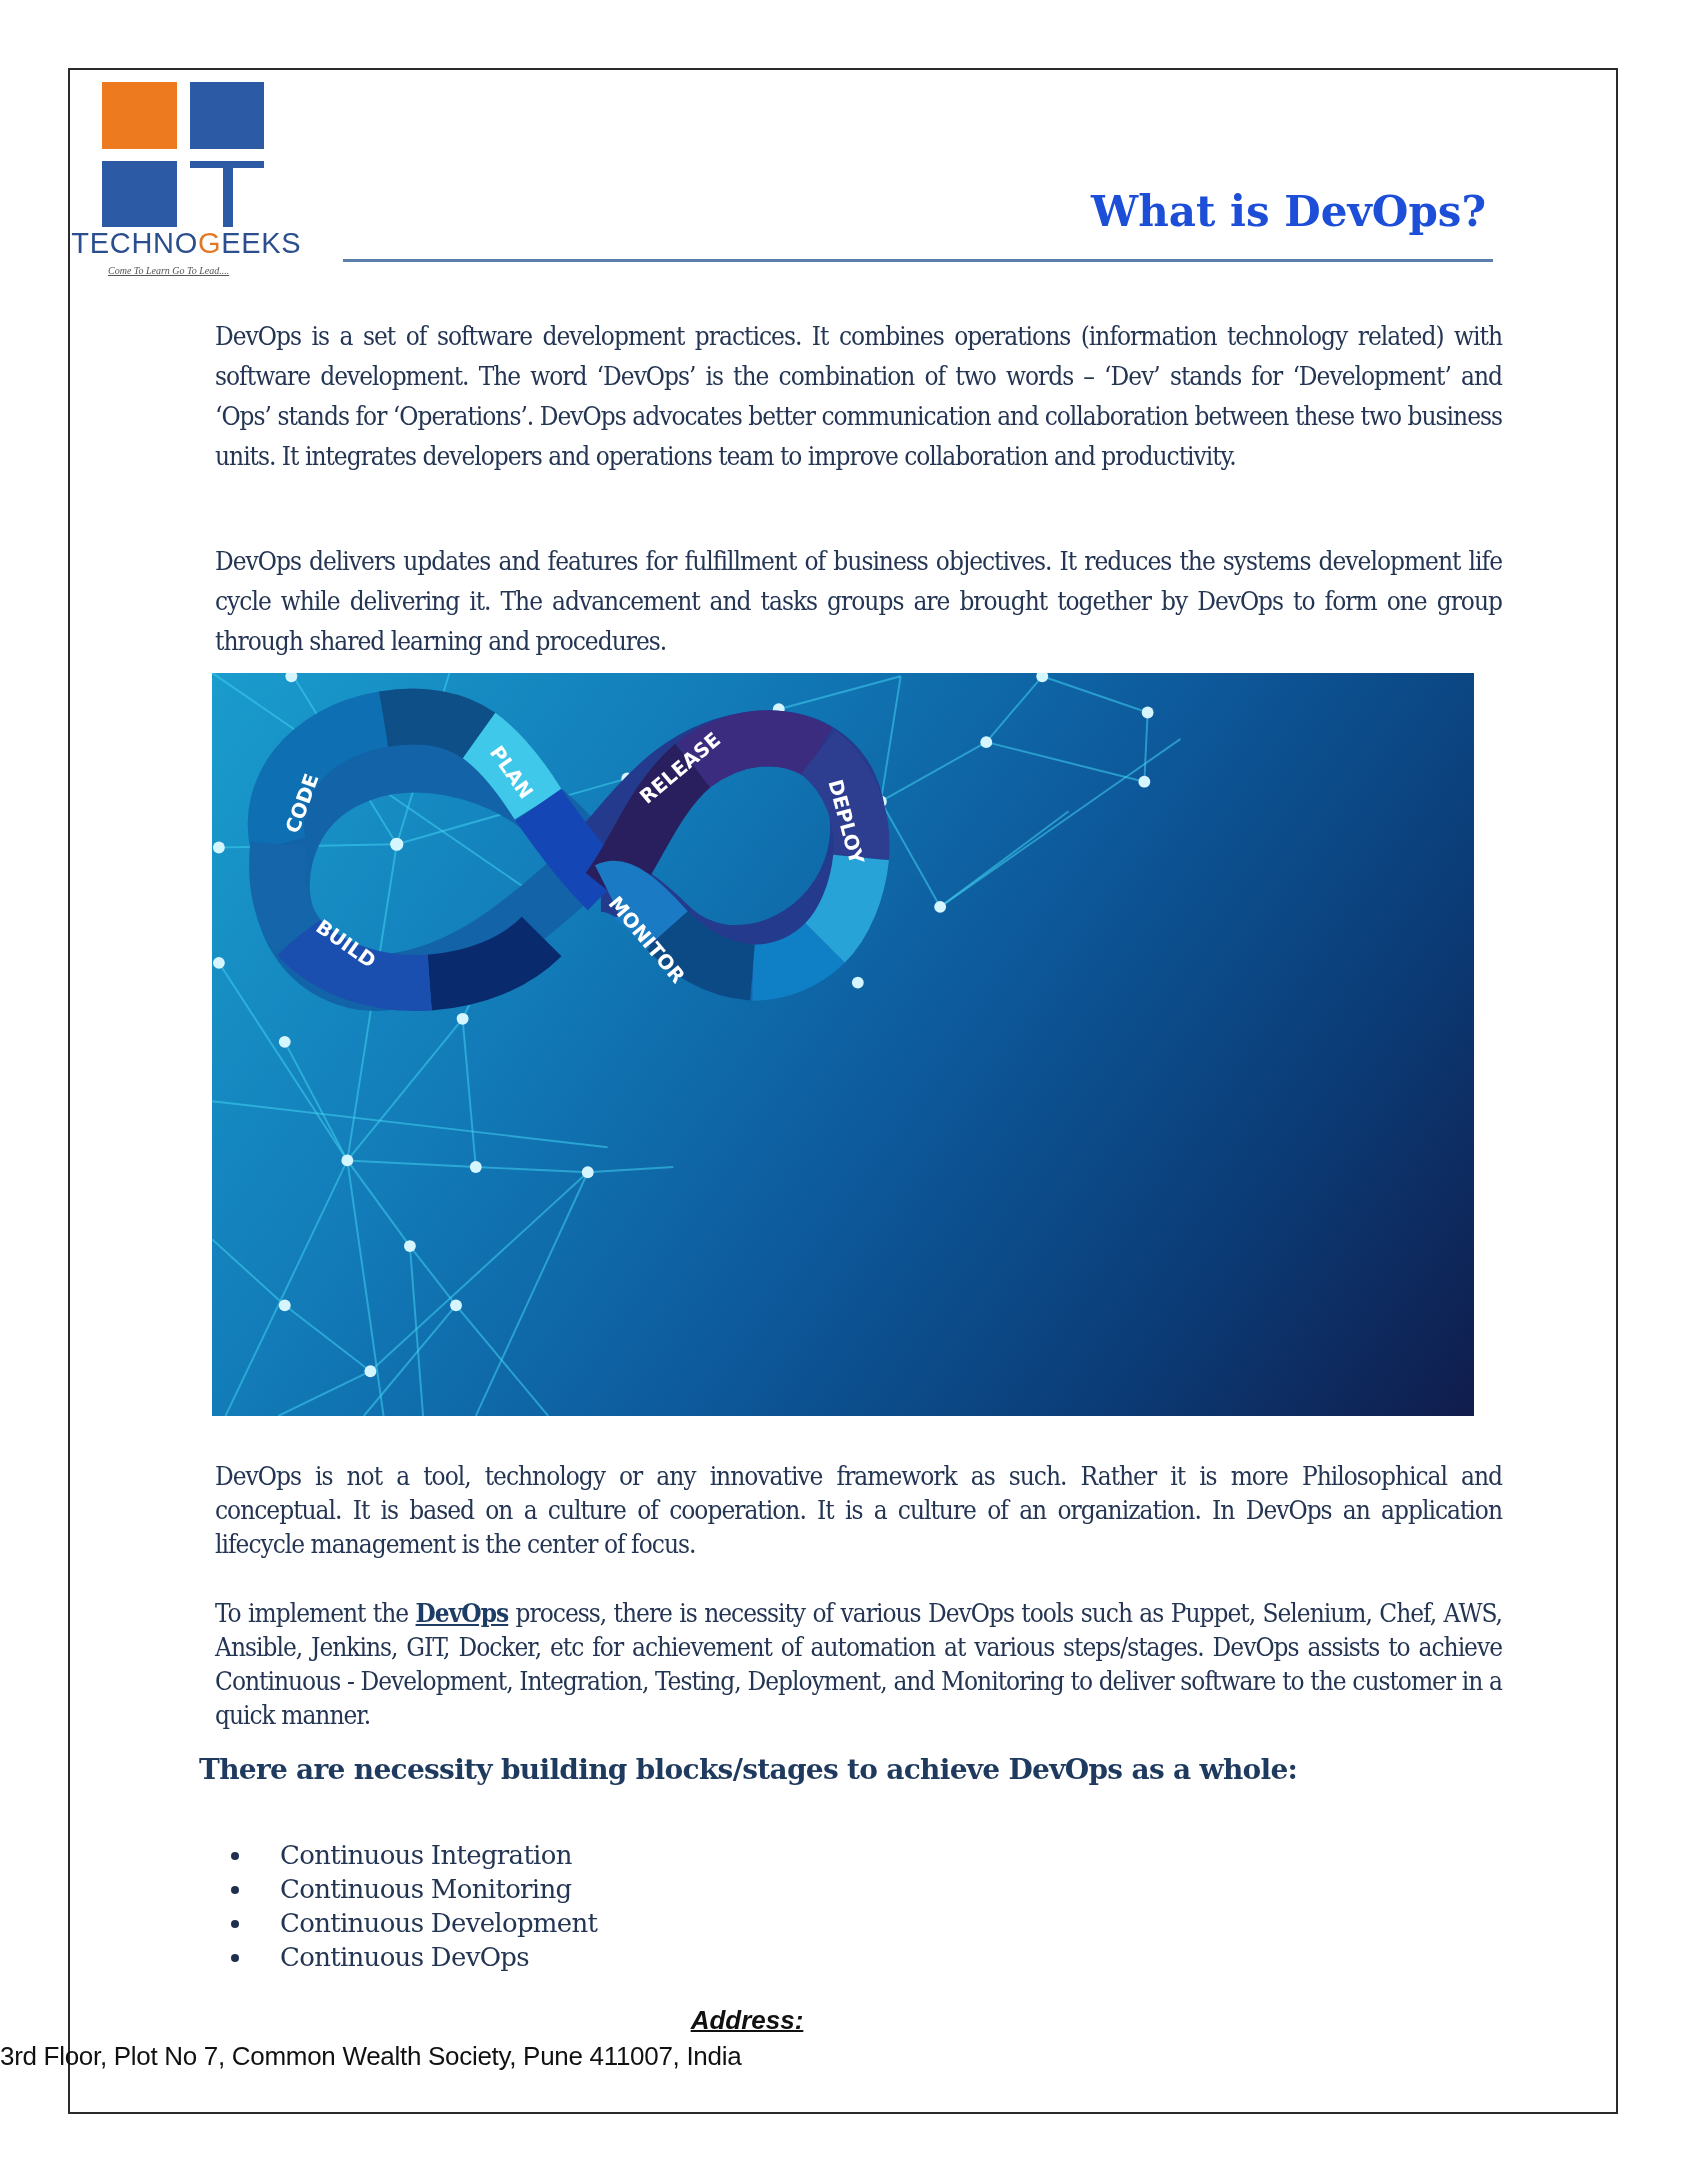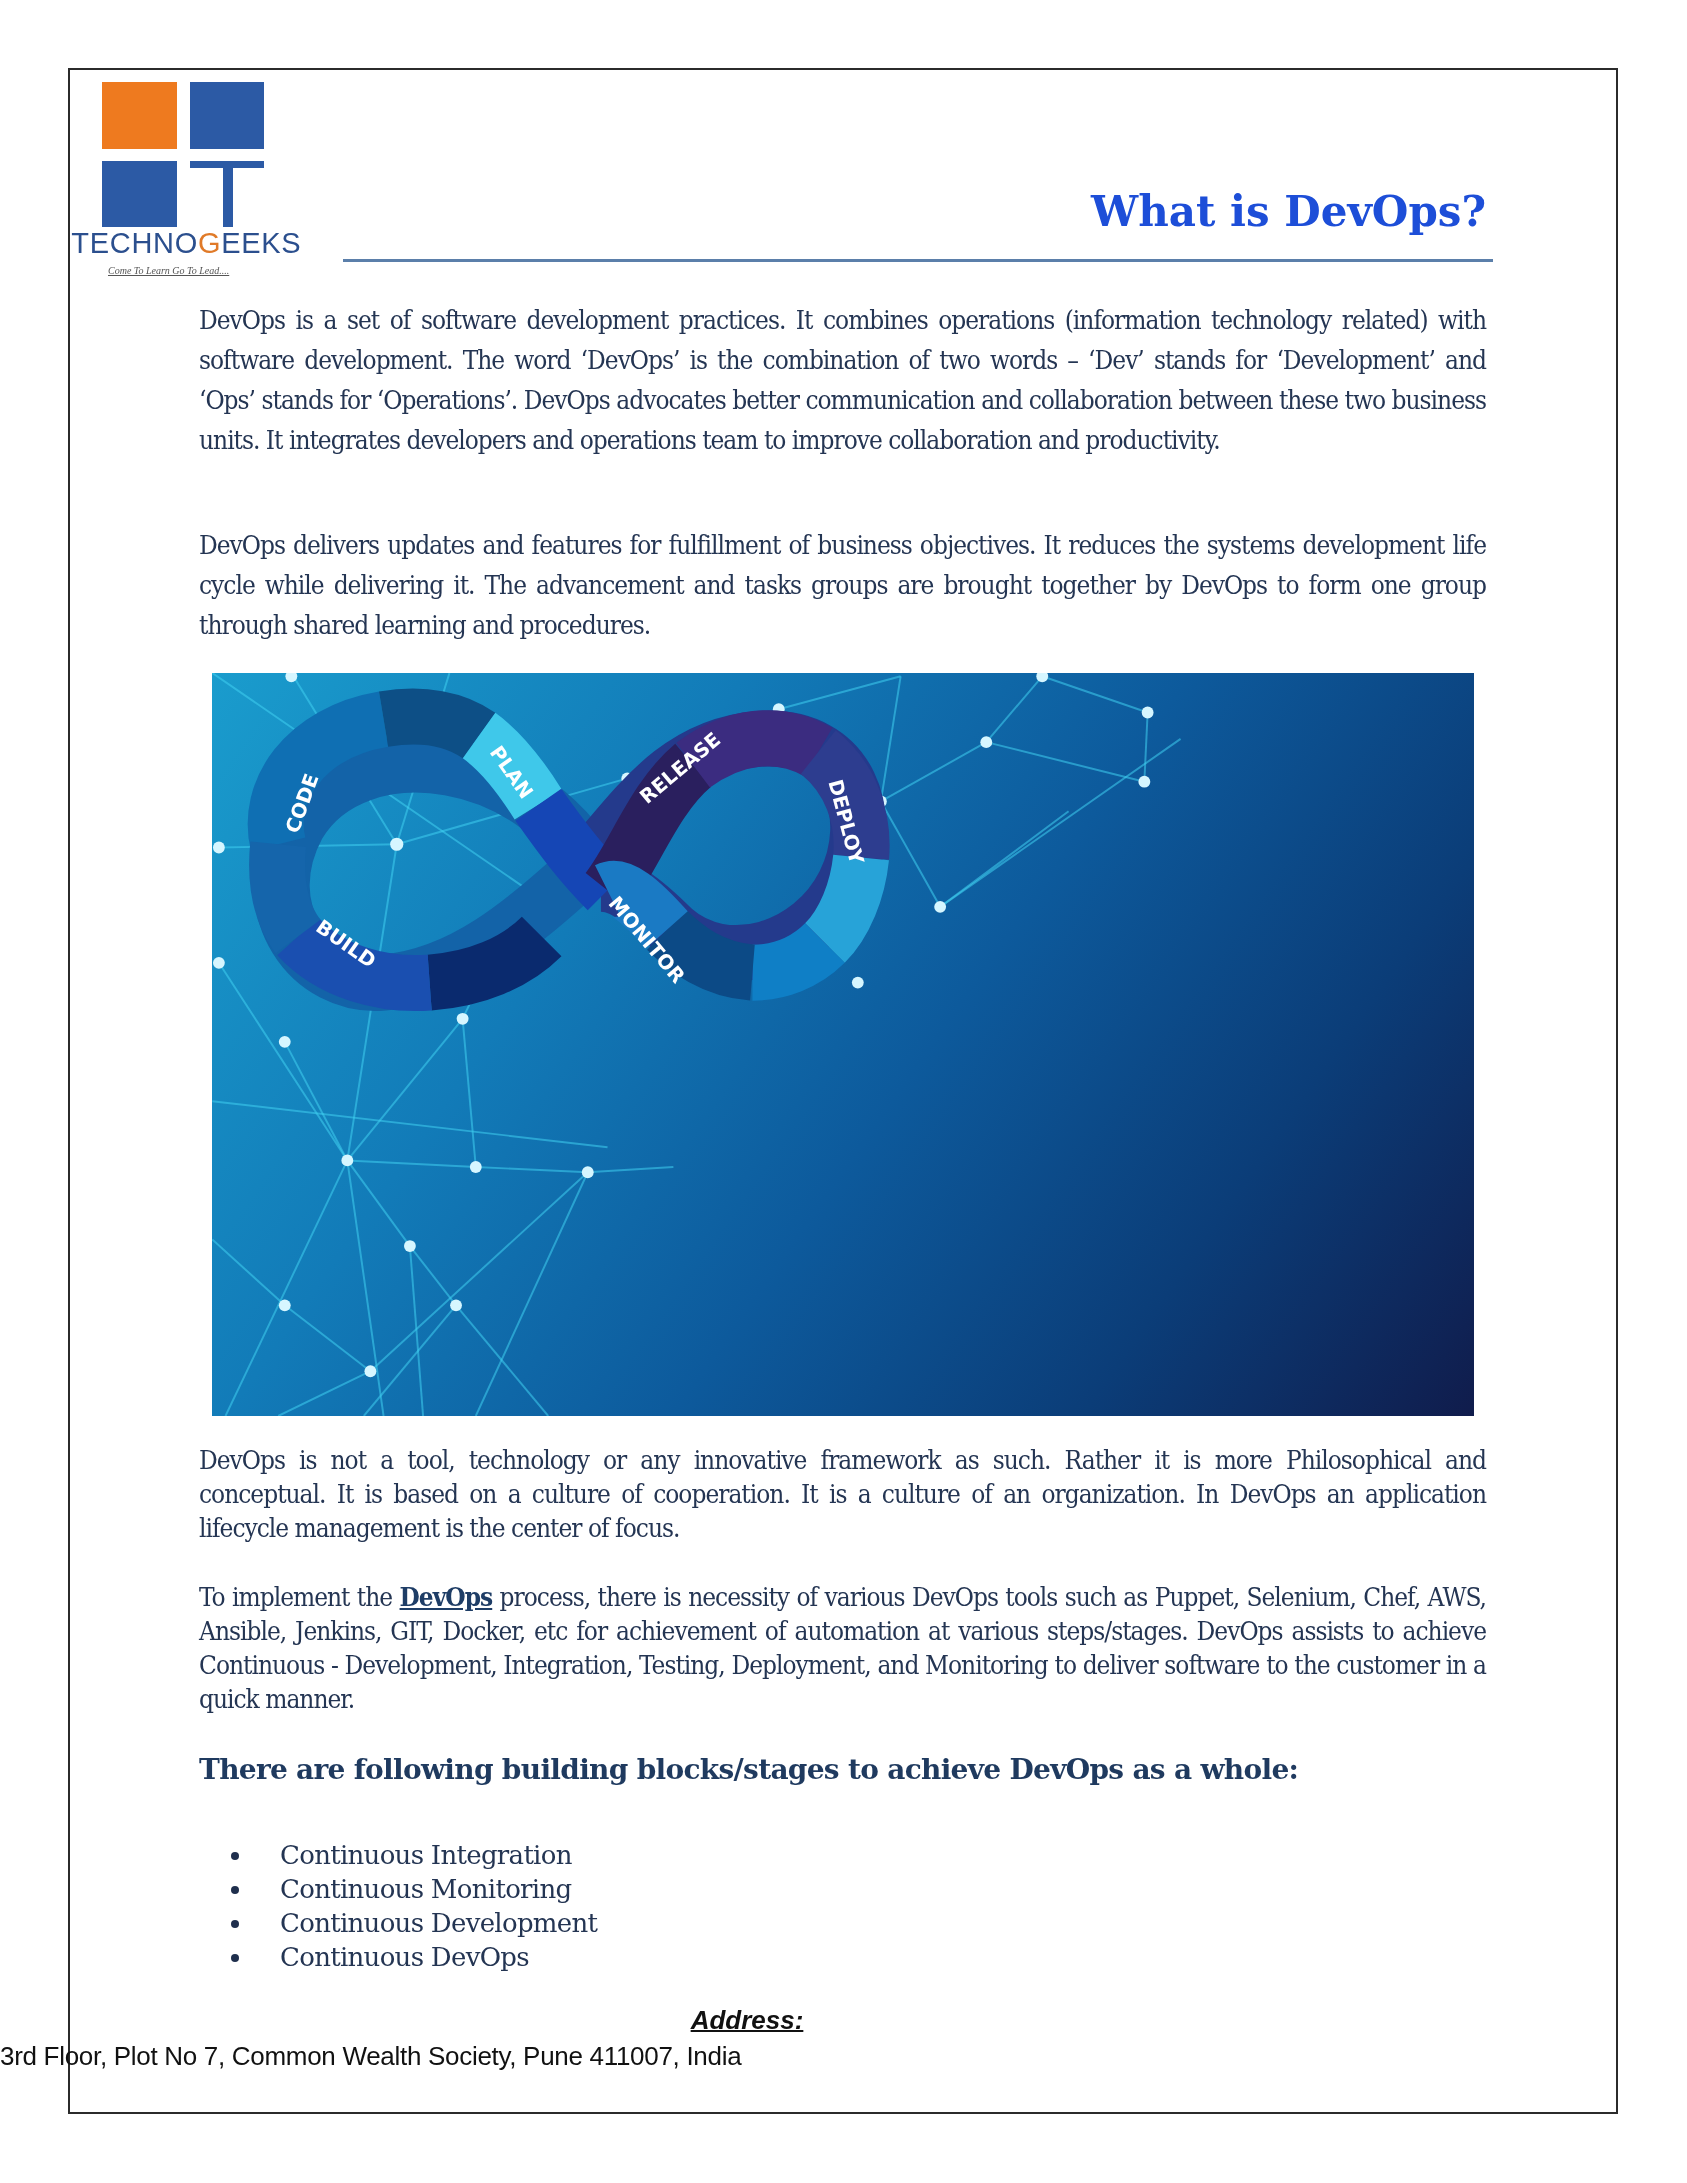--- a/index.html
+++ b/index.html
@@ -28,21 +28,21 @@
     position: absolute; right: 201px; top: 191px; font-family: "DejaVu Serif", serif;
     font-weight: bold; font-size: 42px; color: #1d4ed8; white-space: nowrap; line-height: 1;
   }
   .header-rule {
     position: absolute; left: 343px; top: 259px; width: 1150px; height: 2.6px;
     background: #5b7faa;
   }
   .body-text {
     position: absolute; left: 199px; width: 1287px;
     font-family: "DejaVu Serif", serif; font-size: 26px; color: #243553;
-    text-align: justify; line-height: 40px; margin: 0;
+    text-align: justify; line-height: 40px; margin: 16px;
     font-stretch: condensed; letter-spacing: -1px;
   }
   .p1 { top: 300px; }
   .p2 { top: 525px; }
   .p3 { top: 1443px; line-height: 34px; }
   .p4 { top: 1580px; line-height: 34px; }
   .body-text a { color: #1e3d66; font-weight: bold; text-decoration: underline; }
   .banner {
     position: absolute; left: 212px; top: 673px; width: 1262px; height: 743px;
     overflow: hidden;
@@ -196,21 +196,21 @@
       <text x="0" y="0" transform="translate(935 165) rotate(75)">DEPLOY</text>
       <text x="0" y="0" transform="translate(600 350) rotate(50)">MONITOR</text>
       <text x="0" y="0" transform="translate(155 390) rotate(35)">BUILD</text>
     </g>
   </svg>
 </div>
 
 <p class="body-text p3">DevOps is not a tool, technology or any innovative framework as such. Rather it is more Philosophical and conceptual. It is based on a culture of cooperation. It is a culture of an organization. In DevOps an application lifecycle management is the center of focus.</p>
 <p class="body-text p4"><span>To implement the </span><a>DevOps</a><span> process, there is necessity of various DevOps tools such as Puppet, Selenium, Chef, AWS, Ansible, Jenkins, GIT, Docker, etc for achievement of automation at various steps/stages. DevOps assists to achieve Continuous - Development, Integration, Testing, Deployment, and Monitoring to deliver software to the customer in a quick manner.</span></p>
 
-<div class="section-heading">There are following building blocks/stages to achieve DevOps as a whole:</div>
+<div class="section-heading">There are necessity building blocks/stages to achieve DevOps as a whole:</div>
 
 <ul class="stage-list">
   <li><span class="bullet"></span><span>Continuous Integration</span></li>
   <li><span class="bullet"></span><span>Continuous Monitoring</span></li>
   <li><span class="bullet"></span><span>Continuous Development</span></li>
   <li><span class="bullet"></span><span>Continuous DevOps</span></li>
 </ul>
 
 <div class="address-label"><span>Address:</span></div>
 <div class="address-text">3rd Floor, Plot No 7, Common Wealth Society, Pune 411007, India</div>

